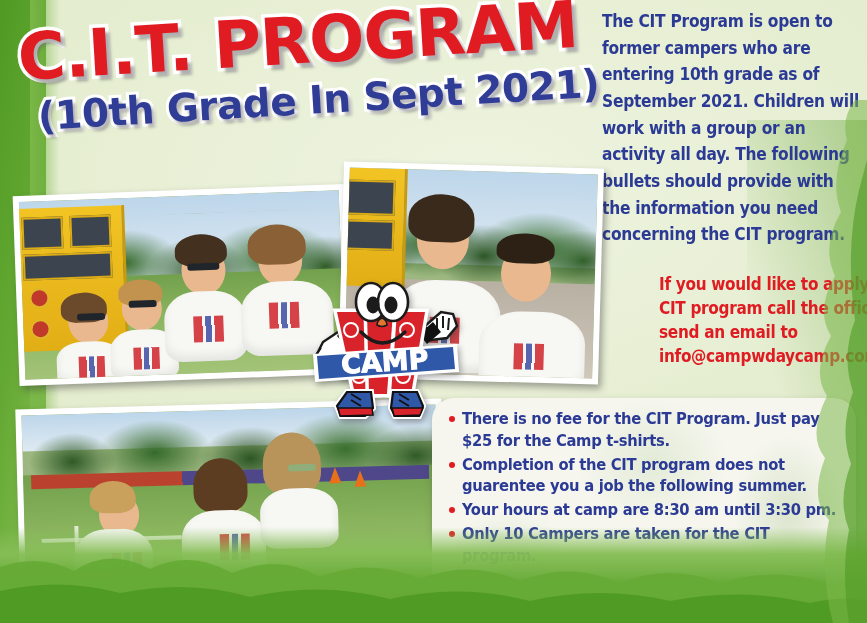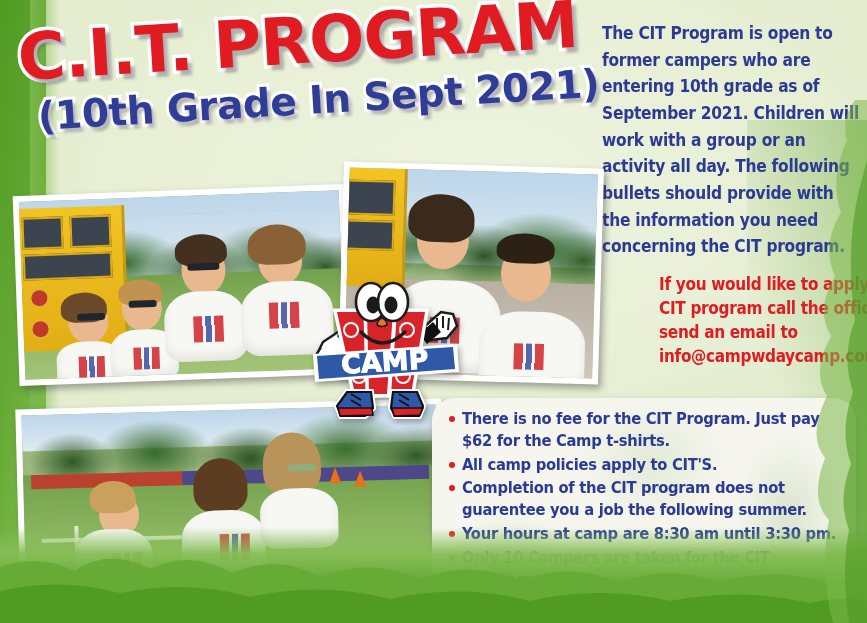--- a/index.html
+++ b/index.html
@@ -66,21 +66,21 @@
     letter-spacing:-.5px;
     color:#2f3d96;
     -webkit-text-stroke:6px #ffffff;
     paint-order:stroke fill;
     text-shadow:3px 4px 3px rgba(110,110,110,.5);
     white-space:nowrap;
   }
 
   
   .intro{
-    position:absolute;left:602px;top:20px;width:258px;
+    position:absolute;left:602px;top:8px;width:258px;
     font-family:"DejaVu Sans Condensed","Liberation Sans",sans-serif;
     font-weight:bold;
     font-size:17.2px;
     line-height:1.55;
     color:#2b3a94;
     letter-spacing:-.25px;
   }
   .apply{
     position:absolute;left:611px;top:272px;width:252px;
     font-family:"DejaVu Sans Condensed","Liberation Sans",sans-serif;
@@ -287,22 +287,21 @@
       <div class="head" style="left:62%;top:18%;width:40px;height:46px;"></div>
       <div class="hair" style="left:58%;top:12%;width:58px;height:62px;background:#b8935a;"></div>
       <div class="shades" style="left:64%;top:28%;width:28px;background:#8fae7a;"></div>
       <div class="tee" style="left:57%;top:40%;width:78px;height:60px;"></div>
     </div>
   </div>
 
   <div class="bullets">
     <div class="wm"></div>
     <ul>
-      <li>There is no fee for the CIT Program. Just pay $62 for the Camp t-shirts.</li>
-      <li>All camp policies apply to CIT'S.</li>
+      <li>There is no fee for the CIT Program. Just pay $25 for the Camp t-shirts.</li>
       <li>Completion of the CIT program does not guarentee you a job the following summer.</li>
       <li>Your hours at camp are 8:30 am until 3:30 pm.</li>
       <li>Only 10 Campers are taken for the CIT program.</li>
     </ul>
   </div>
 
   <svg class="mascot" viewBox="0 0 155 152">
 
     <g>
       <path d="M34 62 L16 74 L10 86 L14 96 L26 98 L44 84 Z" fill="#ffffff" stroke="#1b1b1b" stroke-width="2.4"></path>

